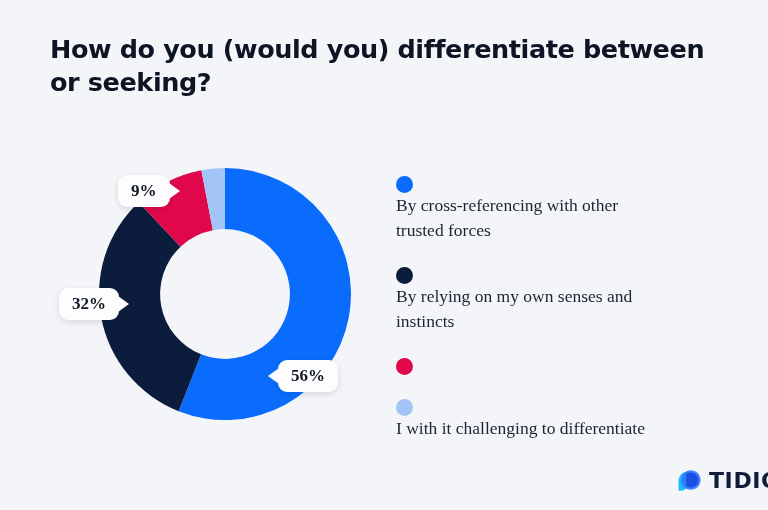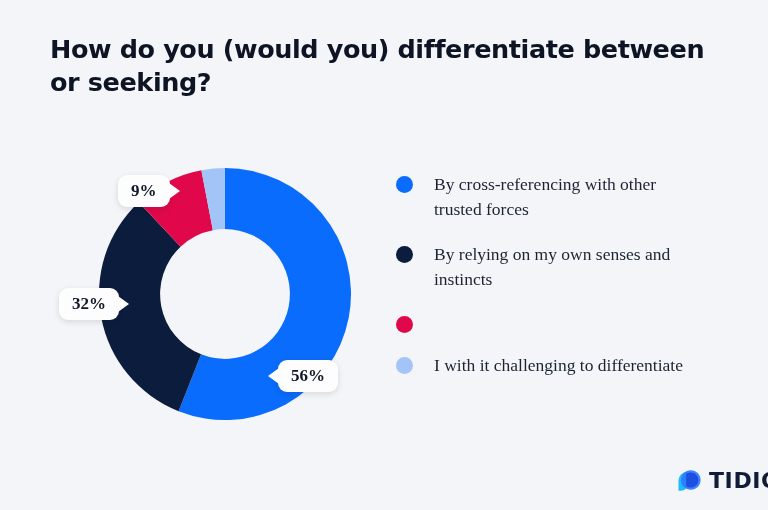--- a/index.html
+++ b/index.html
@@ -88,20 +88,21 @@
   #legend {
     position: absolute;
     left: 396px;
     top: 172px;
     width: 330px;
   }
   .legend-item {
     display: flex;
     align-items: flex-start;
     margin-bottom: 20px;
+    flex-direction: column;
   }
   .legend-dot {
     flex: 0 0 auto;
     width: 17px;
     height: 17px;
     border-radius: 50%;
     margin-top: 4px;
     margin-right: 21px;
   }
   .legend-label {

